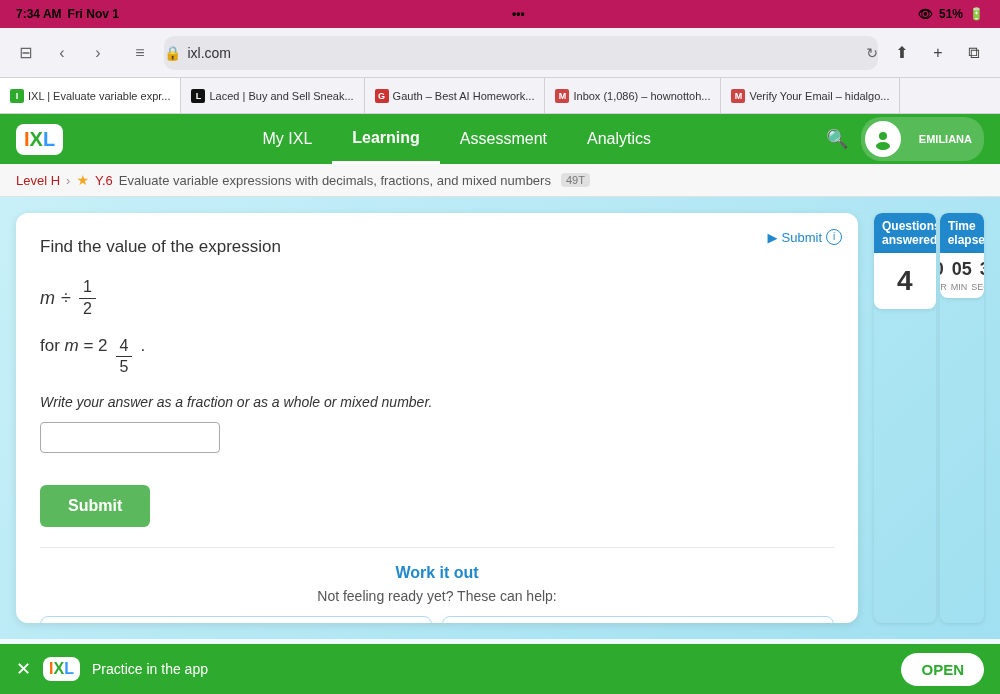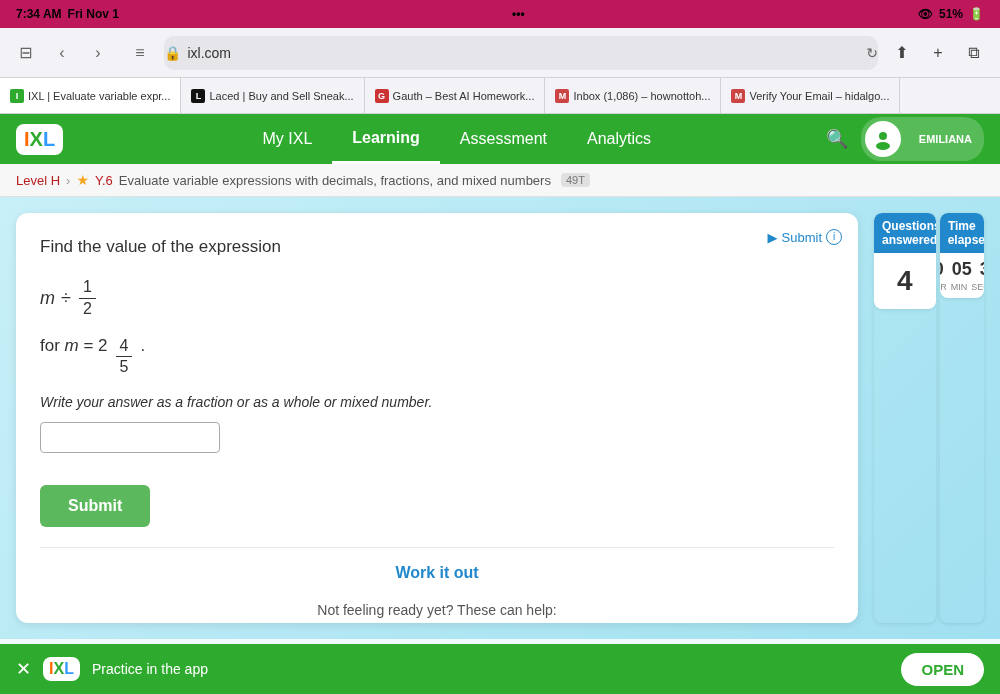--- a/index.html
+++ b/index.html
@@ -211,21 +211,21 @@
       margin-top: 24px;
     }
 
     
     .work-it-out {
       border-top: 1px solid #e8e8e8;
       margin-top: 20px;
       padding-top: 16px;
     }
     .work-it-out-title { color: #2288cc; font-size: 16px; font-weight: 600; text-align: center; cursor: pointer; }
-    .work-it-out-sub { text-align: center; color: #555; font-size: 14px; margin: 20px 0 12px; }
+    .work-it-out-sub { text-align: center; color: #555; font-size: 14px; margin: 6px 0 12px; }
     .help-cards { display: flex; gap: 10px; }
     .help-card {
       flex: 1;
       border: 1.5px solid #b0d8f0;
       border-radius: 8px;
       padding: 12px;
       display: flex;
       align-items: center;
       gap: 10px;
       background: white;

